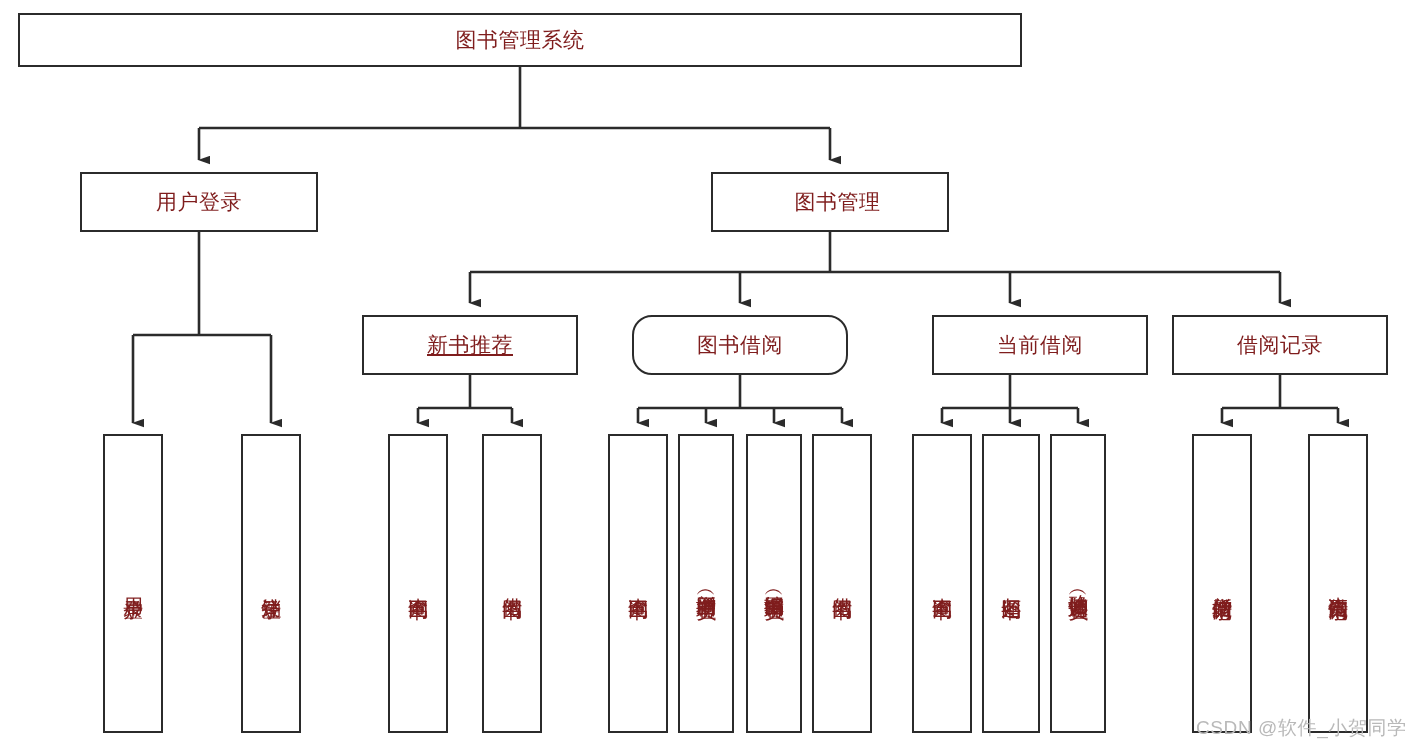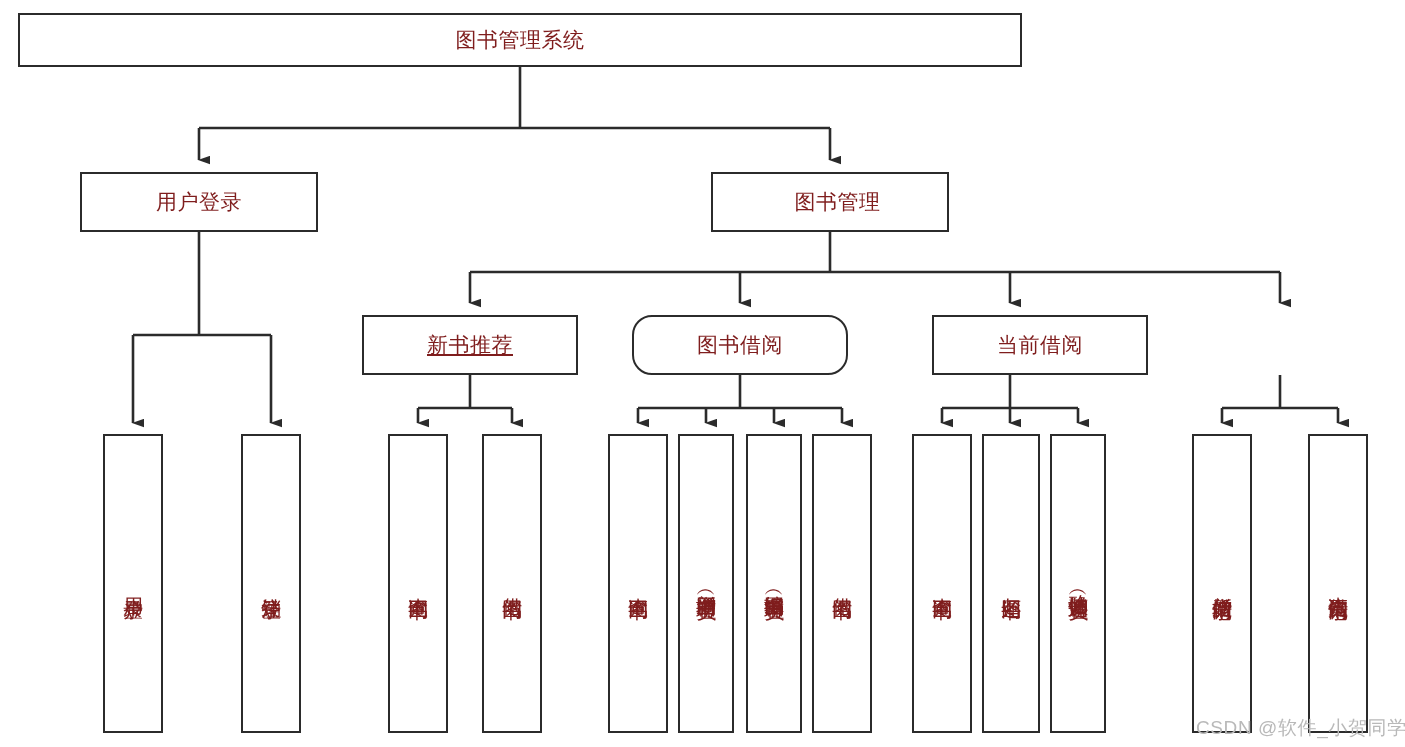--- a/index.html
+++ b/index.html
@@ -134,20 +134,23 @@
 
   <div class="node node-h" style="left:362px; top:315px; width:216px; height:60px;text-decoration:underline;">
     <span>新书推荐</span>
   </div>
   <div class="node node-h" style="left:632px; top:315px; width:216px; height:60px;border-radius:20px;">
     <span>图书借阅</span>
   </div>
   <div class="node node-h" style="left:902px; top:315px; width:216px; height:60px;margin-left:30px;">
     <span>当前借阅</span>
   </div>
+  <div class="node node-h" style="left:1172px; top:315px; width:216px; height:60px;">
+    <span>借阅记录</span>
+  </div>
 
   <div class="node node-v" style="left:103px; top:434px; width:60px; height:299px;">
     <span>用户登录</span>
   </div>
   <div class="node node-v" style="left:241px; top:434px; width:60px; height:299px;">
     <span>注销登录</span>
   </div>
 
   <div class="node node-v" style="left:388px; top:434px; width:60px; height:299px;">
     <span>查询图书</span>

